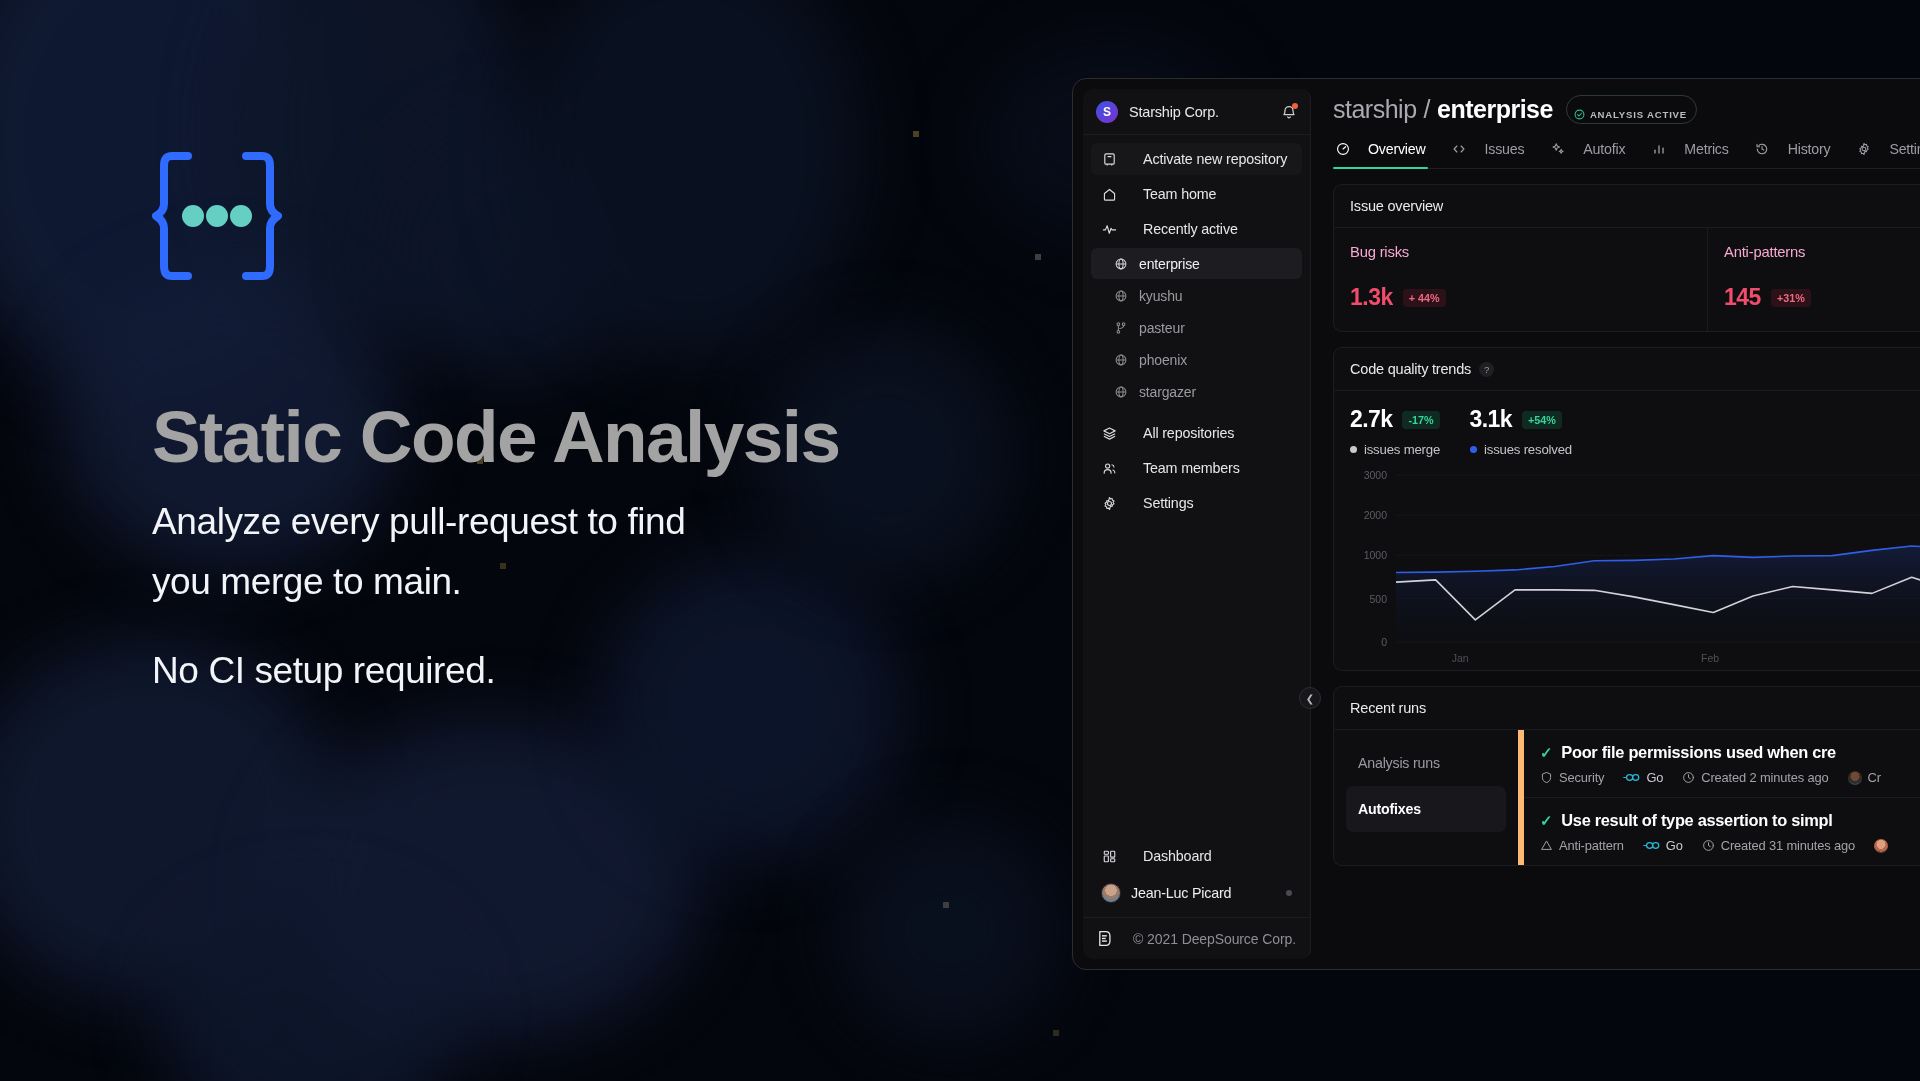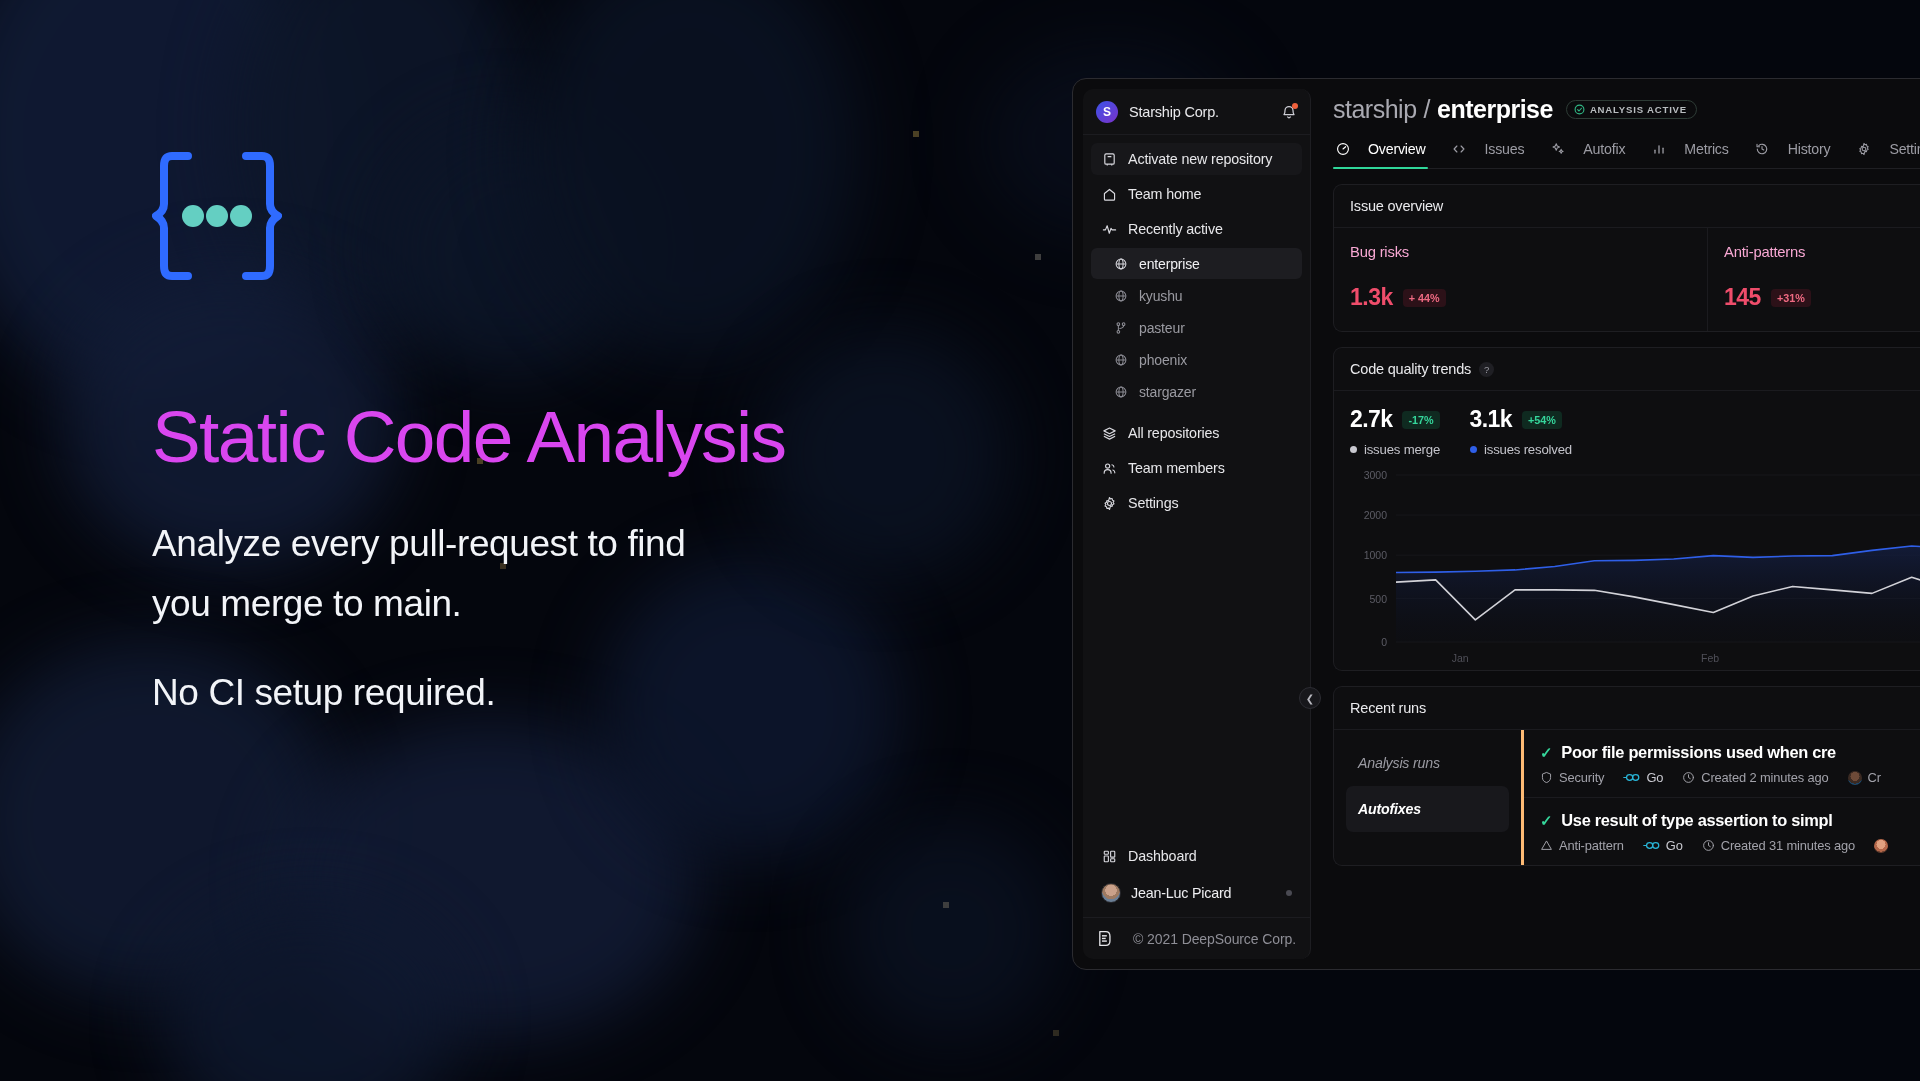--- a/index.html
+++ b/index.html
@@ -29,22 +29,22 @@
   .b12{ width:260px; height:200px; left:980px;  top:40px;   background:#090f1d; opacity:.7; }
 
   .speck { position:absolute; width:6px; height:6px; }
 
   
   .hero { position:absolute; left:152px; top:150px; width:880px; }
   .logo { width:130px; height:132px; position:relative; margin-bottom:118px; }
   .logo svg { display:block; }
 
   .headline {
-    font-size: 73px; line-height: 1.02; font-weight: 400;
-    color: #d946ef; letter-spacing: -1.6px; margin-bottom: 40px;
+    font-size: 73px; line-height: 1.02; font-weight: 700;
+    color: #a3a3a3; letter-spacing: -1.6px; margin-bottom: 18px;
   }
   .subcopy {
     font-size: 37px; line-height: 1.60; font-weight: 400;
     color: #f2f4f8; letter-spacing: -0.4px;
   }
   .subcopy .gap { display:block; height: 30px; }
 
   
   .app {
     position:absolute; left:1072px; top:78px;
@@ -77,21 +77,21 @@
     color:#fff; font-size:12px; font-weight:700;
     display:flex; align-items:center; justify-content:center;
     flex:0 0 22px;
   }
   .org-name { font-size:14.5px; color:#e9e9ec; letter-spacing:-.2px; flex:1; }
   .bell { position:relative; width:16px; height:16px; flex:0 0 16px; }
   .bell .dot { position:absolute; right:-1px; top:-1px; width:6px; height:6px; border-radius:50%; background:#f0613c; }
 
   .nav { padding:8px 8px 0 8px; flex:1; }
   .nav-item {
-    display:flex; align-items:center; gap:11px;
+    display:flex; align-items:center; gap:26px;
     padding:0 10px; height:32px; border-radius:6px;
     font-size:14.3px; color:#e7e7ea; letter-spacing:-.15px;
     margin-bottom:3px;
   }
   .nav-item.active-soft { background:#17171a; }
   .nav-item .ic { width:16px; height:16px; flex:0 0 16px; display:flex; align-items:center; justify-content:center; }
   .nav-sub {
     display:flex; align-items:center; gap:11px;
     padding:0 10px 0 22px; height:31px; border-radius:6px;
     font-size:14px; color:#9a9aa1; letter-spacing:-.15px;
@@ -132,21 +132,21 @@
 
   
   .main { flex:1; min-width:0; padding:16px 0 0 22px; overflow:hidden; }
   .repo-title { font-size:25px; letter-spacing:-.5px; color:#fff; display:flex; align-items:center; gap:13px; }
   .repo-title .owner { color:#a9a9b1; font-weight:400; }
   .repo-title .slash { color:#a9a9b1; font-weight:400; }
   .repo-title .name { font-weight:700; color:#ffffff; }
   .badge {
     display:inline-flex; align-items:center; gap:5px;
     border:1px solid #2d3b35; border-radius:20px;
-    padding:3px 9px 3px 7px;
+    padding:13px 9px 3px 7px;
     font-size:9.6px; letter-spacing:.8px; color:#b9bdc0; font-weight:600;
   }
 
   .tabs { display:flex; gap:22px; margin-top:17px; border-bottom:1px solid #1f1f23; }
   .tab {
     display:flex; align-items:center; gap:18px;
     padding:0 2px 11px 2px;
     font-size:14.2px; color:#9c9ca4; letter-spacing:-.2px;
     position:relative;
   }
@@ -179,21 +179,21 @@
   .trend-val { font-size:23px; font-weight:700; color:#ffffff; letter-spacing:-.6px; }
   .pill-green { background:#0f2a20; color:#35d69b; font-size:10.8px; font-weight:600; border-radius:4px; padding:3px 6px; }
   .legend { display:flex; gap:30px; margin-top:9px; }
   .legend-item { display:flex; align-items:center; gap:7px; font-size:13.2px; color:#c4c4cb; letter-spacing:-.2px; }
   .ldot { width:7px; height:7px; border-radius:50%; }
 
   .chart-wrap { margin-top:8px; height:205px; position:relative; }
   .chart-wrap svg { display:block; }
 
   .runs-body { display:flex; }
-  .runs-tabs { width:190px; flex:0 0 190px; border-right:3px solid #fdba74; padding:10px 12px 14px 12px;font-style:italic; }
+  .runs-tabs { width:190px; flex:0 0 190px; border-right:6px solid #fdba74; padding:10px 12px 14px 12px; }
   .run-tab { height:46px; display:flex; align-items:center; padding:0 12px; border-radius:7px; font-size:14.2px; color:#9b9ba3; letter-spacing:-.2px; }
   .run-tab.sel { background:#18181c; color:#ffffff; font-weight:700; }
   .runs-list { flex:1; min-width:0; }
   .run-item { padding:13px 16px 12px 16px; }
   .run-item + .run-item { border-top:1px solid #1b1b1f; }
   .run-title { display:flex; align-items:center; gap:9px; font-size:16.4px; font-weight:700; color:#ffffff; letter-spacing:-.3px; white-space:nowrap; }
   .check { color:#35d69b; font-size:15px; line-height:1; }
   .run-meta { display:flex; align-items:center; gap:19px; margin-top:8px; font-size:12.9px; color:#a2a2aa; letter-spacing:-.15px; white-space:nowrap; }
   .meta-cell { display:flex; align-items:center; gap:6px; }
   .go-label { color:#c9c9d0;text-align:center; }

